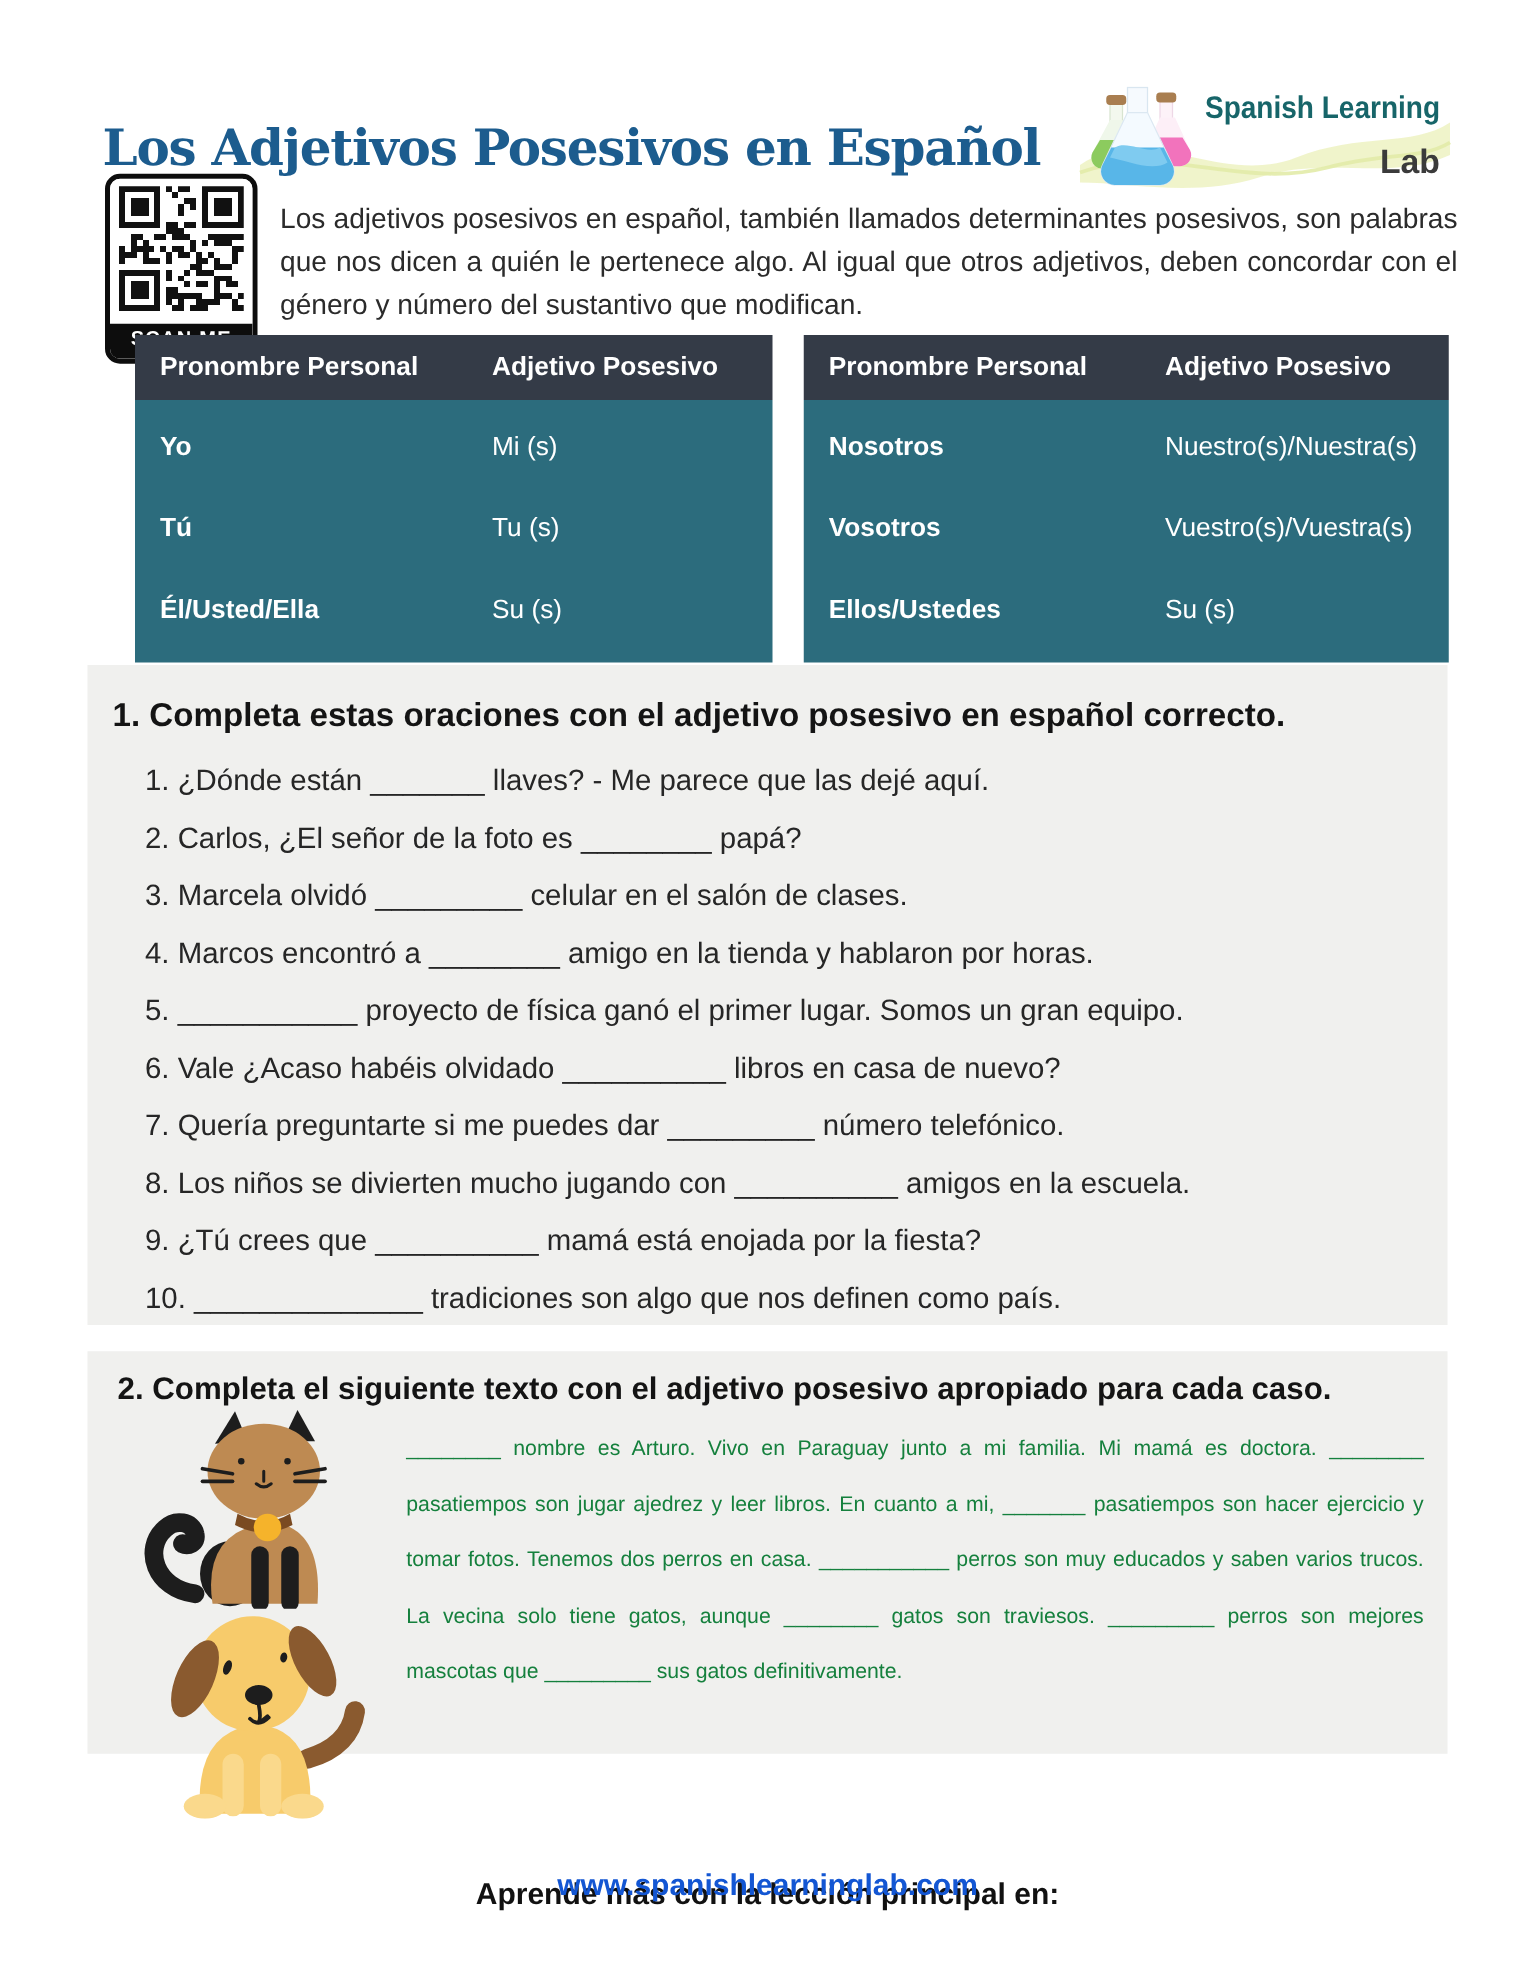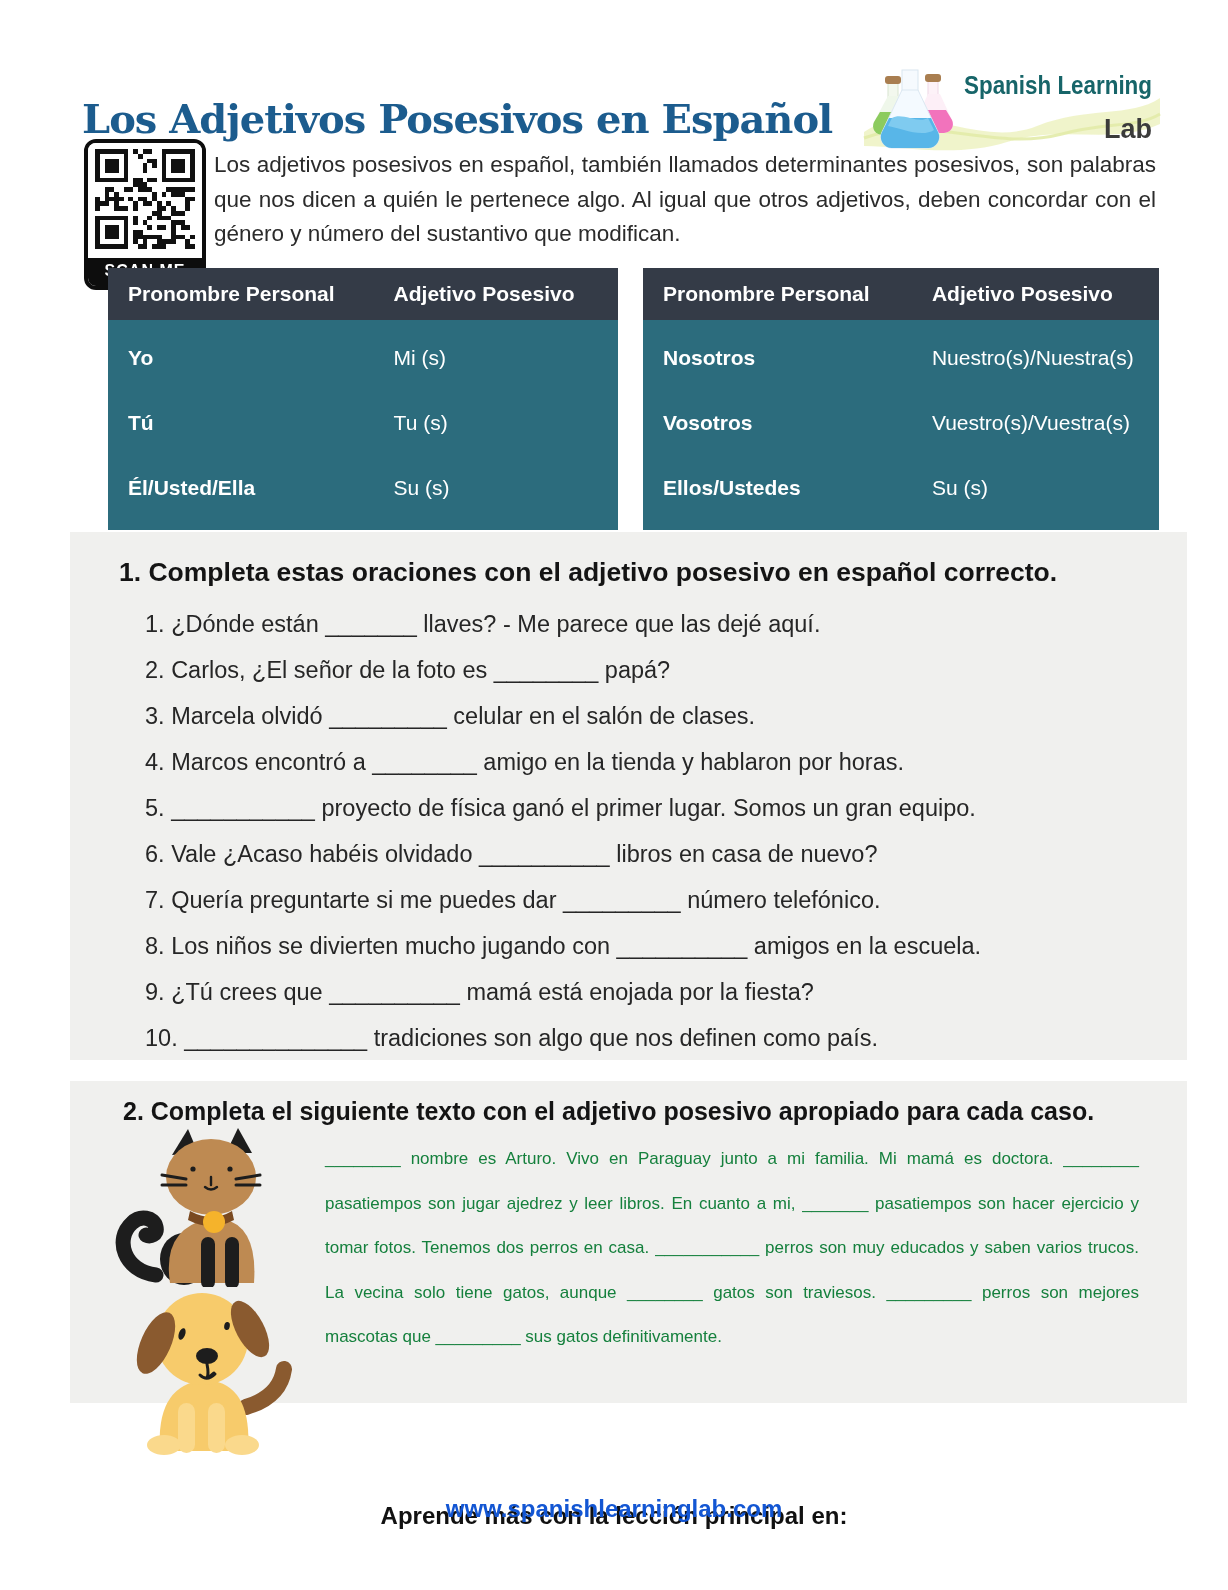--- a/index.html
+++ b/index.html
@@ -38,21 +38,21 @@
   .tbl-1{left:85px;width:510px;}
   .tbl-2{left:620px;width:516px;}
   .tbl-head{display:flex;align-items:center;height:52px;background:#343B47;font-weight:bold;}
   .tbl-body{height:194px;background:#2C6C7D;display:flex;flex-direction:column;justify-content:space-around;padding:6px 0 10px 0;}
   .trow{display:flex;align-items:center;height:56px;}
   .c1{width:56%;padding-left:20px;box-sizing:border-box;}
   .c2{width:44%;}
   .bold{font-weight:bold;}
 
   
-  .sec{left:70px;width:1088px;background:#F0F0EE;padding-left:29px;}
+  .sec{left:70px;width:1088px;background:#F0F0EE;}
   .sec1{top:532px;height:528px;}
   .sec2{top:1081px;height:322px;}
   .sec-heading{
     font-weight:bold;color:#141414;margin:0;
   }
   .sec1 .sec-heading{padding:25px 18px 13px 20px;font-size:26.5px;}
   .sec2 .sec-heading{padding:16px 18px 0 24px;font-size:25px;}
   .ex1-item{
     margin-left:46px;line-height:46px;font-size:23.5px;color:#262626;white-space:nowrap;
   }
@@ -108,21 +108,21 @@
 
 <div class="abs qr">
   <div class="qr-pattern-wrap">
     <svg id="qr-svg" width="100" height="100" viewBox="0 0 21 21" shape-rendering="crispEdges">
         <path d="M8 0h1v1h-1zM10 0h1v1h-1zM11 0h1v1h-1zM9 1h1v1h-1zM11 2h1v1h-1zM12 2h1v1h-1zM10 3h1v1h-1zM12 3h1v1h-1zM10 4h1v1h-1zM8 6h1v1h-1zM9 6h1v1h-1zM11 6h1v1h-1zM12 6h1v1h-1zM8 7h1v1h-1zM9 7h1v1h-1zM10 7h1v1h-1zM2 8h1v1h-1zM3 8h1v1h-1zM6 8h1v1h-1zM7 8h1v1h-1zM9 8h1v1h-1zM10 8h1v1h-1zM11 8h1v1h-1zM15 8h1v1h-1zM16 8h1v1h-1zM17 8h1v1h-1zM18 8h1v1h-1zM19 8h1v1h-1zM20 8h1v1h-1zM2 9h1v1h-1zM4 9h1v1h-1zM12 9h1v1h-1zM14 9h1v1h-1zM16 9h1v1h-1zM17 9h1v1h-1zM18 9h1v1h-1zM0 10h1v1h-1zM2 10h1v1h-1zM3 10h1v1h-1zM4 10h1v1h-1zM5 10h1v1h-1zM7 10h1v1h-1zM9 10h1v1h-1zM10 10h1v1h-1zM12 10h1v1h-1zM19 10h1v1h-1zM20 10h1v1h-1zM0 11h1v1h-1zM1 11h1v1h-1zM2 11h1v1h-1zM4 11h1v1h-1zM8 11h1v1h-1zM10 11h1v1h-1zM11 11h1v1h-1zM13 11h1v1h-1zM15 11h1v1h-1zM19 11h1v1h-1zM0 12h1v1h-1zM4 12h1v1h-1zM5 12h1v1h-1zM6 12h1v1h-1zM8 12h1v1h-1zM13 12h1v1h-1zM14 12h1v1h-1zM16 12h1v1h-1zM19 12h1v1h-1zM12 13h1v1h-1zM13 13h1v1h-1zM16 13h1v1h-1zM17 13h1v1h-1zM18 13h1v1h-1zM8 14h1v1h-1zM11 14h1v1h-1zM13 14h1v1h-1zM14 14h1v1h-1zM15 14h1v1h-1zM8 15h1v1h-1zM10 15h1v1h-1zM16 15h1v1h-1zM17 15h1v1h-1zM18 15h1v1h-1zM11 16h1v1h-1zM13 16h1v1h-1zM14 16h1v1h-1zM16 16h1v1h-1zM18 16h1v1h-1zM19 16h1v1h-1zM8 17h1v1h-1zM9 17h1v1h-1zM16 17h1v1h-1zM8 18h1v1h-1zM9 18h1v1h-1zM10 18h1v1h-1zM11 18h1v1h-1zM12 18h1v1h-1zM13 18h1v1h-1zM16 18h1v1h-1zM17 18h1v1h-1zM18 18h1v1h-1zM20 18h1v1h-1zM8 19h1v1h-1zM10 19h1v1h-1zM13 19h1v1h-1zM14 19h1v1h-1zM15 19h1v1h-1zM16 19h1v1h-1zM19 19h1v1h-1zM9 20h1v1h-1zM10 20h1v1h-1zM12 20h1v1h-1zM13 20h1v1h-1zM14 20h1v1h-1zM19 20h1v1h-1zM20 20h1v1h-1zM0 0h7v7h-7z M1 1h5v5h-5z M2 2h3v3h-3zM14 0h7v7h-7z M15 1h5v5h-5z M16 2h3v3h-3zM0 14h7v7h-7z M1 15h5v5h-5z M2 16h3v3h-3z" fill="#111" fill-rule="evenodd"></path>
       </svg>
   </div>
   <div class="qr-label">SCAN ME</div>
 </div>
 
-<p class="abs intro" style="margin:2px">Los adjetivos posesivos en español, también llamados determinantes posesivos, son palabras que nos dicen a quién le pertenece algo. Al igual que otros adjetivos, deben concordar con el género y número del sustantivo que modifican.</p>
+<p class="abs intro" style="margin:12px">Los adjetivos posesivos en español, también llamados determinantes posesivos, son palabras que nos dicen a quién le pertenece algo. Al igual que otros adjetivos, deben concordar con el género y número del sustantivo que modifican.</p>
 
 <div class="abs tbl tbl-1">
   <div class="tbl-head">
     <div class="c1">Pronombre Personal</div>
     <div class="c2">Adjetivo Posesivo</div>
   </div>
   <div class="tbl-body">
     <div class="trow">
       <div class="c1 bold">Yo</div>
       <div class="c2">Mi (s)</div>

